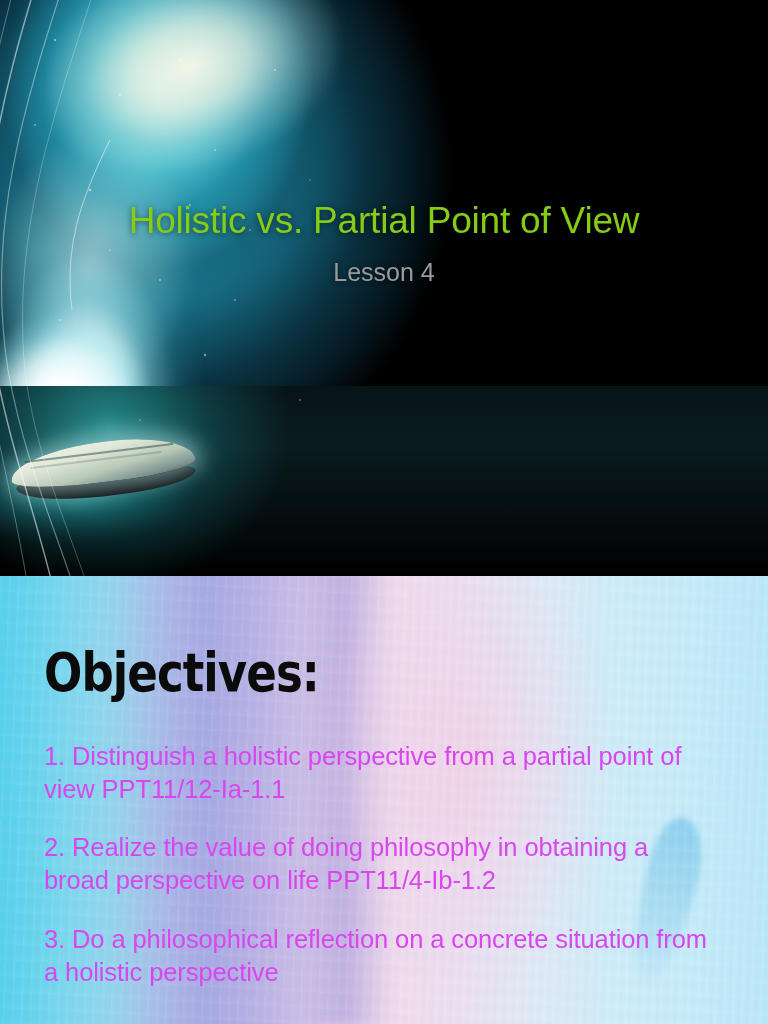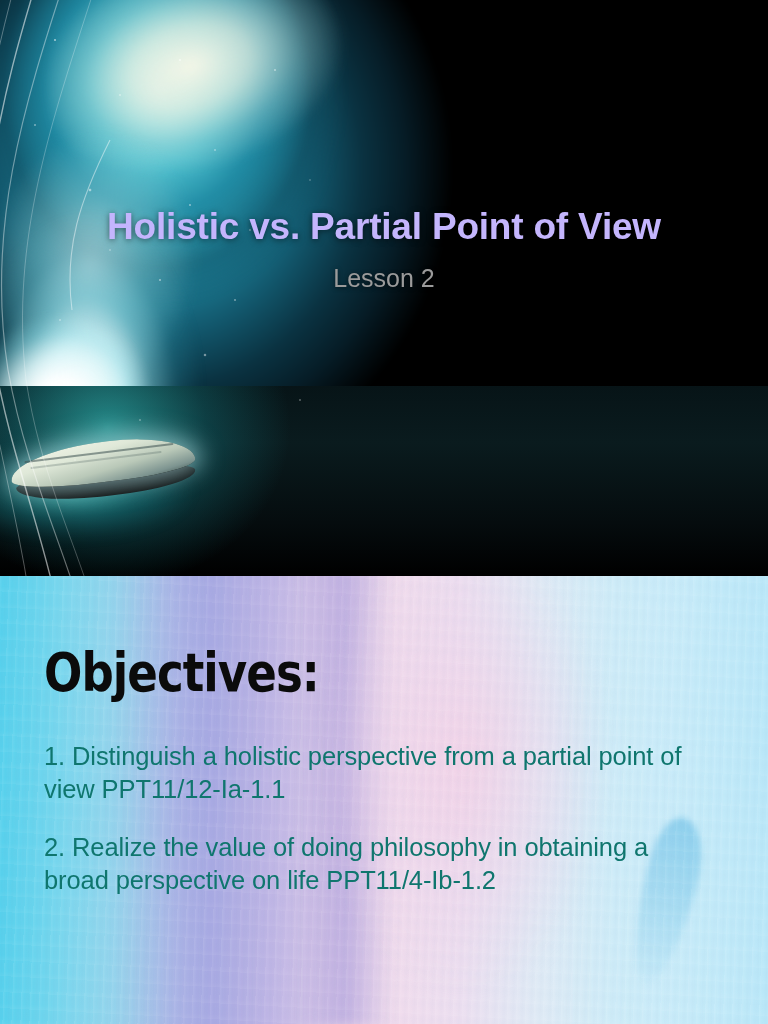--- a/index.html
+++ b/index.html
@@ -115,21 +115,21 @@
       radial-gradient(1.3px 1.3px at 75px 460px, rgba(255,255,255,.45), transparent),
       radial-gradient(1.5px 1.5px at 190px 205px, rgba(255,255,255,.65), transparent);
     pointer-events:none;
   }
   
   .filaments{position:absolute;left:-40px;top:-20px;width:260px;height:620px;pointer-events:none;}
   .filaments svg{display:block;}
 
   .title-block{position:absolute;left:0;top:196px;width:768px;text-align:center;}
   .slide-title h1{
-    margin:10px;font-size:37px;font-weight:bold;color:#c4b5fd;
+    margin:4px;font-size:37px;font-weight:normal;color:#84cc16;
     letter-spacing:-0.2px;text-shadow:0 1px 6px rgba(0,0,0,.55);
   }
   .slide-title .subtitle{
     margin:16px 0 0 0;font-size:25px;color:#9b9b9b;font-weight:normal;
     text-shadow:0 1px 4px rgba(0,0,0,.5);
   }
 
   
   .slide-obj{
     position:absolute;left:0;top:576px;width:768px;height:448px;overflow:hidden;
@@ -184,21 +184,21 @@
     position:absolute;left:44px;top:606px;
     font-family:"DejaVu Sans",sans-serif;
     font-size:47px;font-weight:bold;color:#0b0b0b;
     letter-spacing:-1px;line-height:1;
     transform:scaleY(1.14) scaleX(.96);transform-origin:left top;
   }
   .obj-list{
     position:absolute;left:44px;top:714px;width:672px;
   }
   .obj-item{
-    font-size:25.5px;color:#0f766e;line-height:1.30;margin-bottom:14px;
+    font-size:25.5px;color:#d946ef;line-height:1.30;margin-bottom:14px;
     letter-spacing:-0.1px;
   }
 </style>
 </head>
 <body>
 
 <div class="page">
 
   <section class="slide-title">
     <div class="neb-a"></div>
@@ -224,34 +224,35 @@
         <path d="M80 -10 C 40 120, 10 240, 34 380 C 50 470, 78 540, 96 620" stroke="rgba(255,255,255,.55)" stroke-width="1.4"></path>
         <path d="M108 -10 C 62 130, 26 250, 48 390 C 64 480, 96 550, 118 620" stroke="rgba(255,255,255,.40)" stroke-width="1.2"></path>
         <path d="M56 0 C 24 120, 2 230, 20 360 C 34 450, 56 530, 70 620" stroke="rgba(255,255,255,.32)" stroke-width="1"></path>
         <path d="M134 10 C 92 140, 50 260, 66 400 C 80 490, 112 556, 132 620" stroke="rgba(255,255,255,.26)" stroke-width="1"></path>
         <path d="M150 160 C 120 220, 104 268, 112 330" stroke="rgba(255,255,255,.45)" stroke-width="1.1"></path>
       </svg>
     </div>
 
     <div class="title-block">
       <h1>Holistic vs. Partial Point of View</h1>
-      <p class="subtitle">Lesson 2</p>
+      <p class="subtitle">Lesson 4</p>
     </div>
   </section>
 
   <section class="slide-obj">
     <div class="wash-cyan"></div>
     <div class="wash-violet"></div>
     <div class="wash-violet2"></div>
     <div class="wash-pink"></div>
     <div class="wash-blueR"></div>
     <div class="stroke-diag"></div>
     <div class="paper-grain"></div>
   </section>
 
   <h2 class="obj-heading">Objectives:</h2>
 
   <div class="obj-list">
     <p class="obj-item">1. Distinguish a holistic perspective from a partial point of view PPT11/12-Ia-1.1</p>
     <p class="obj-item">2. Realize the value of doing philosophy in obtaining a broad perspective on life PPT11/4-Ib-1.2</p>
+    <p class="obj-item">3. Do a philosophical reflection on a concrete situation from a holistic perspective</p>
   </div>
 
 </div>
 
 </body></html>

